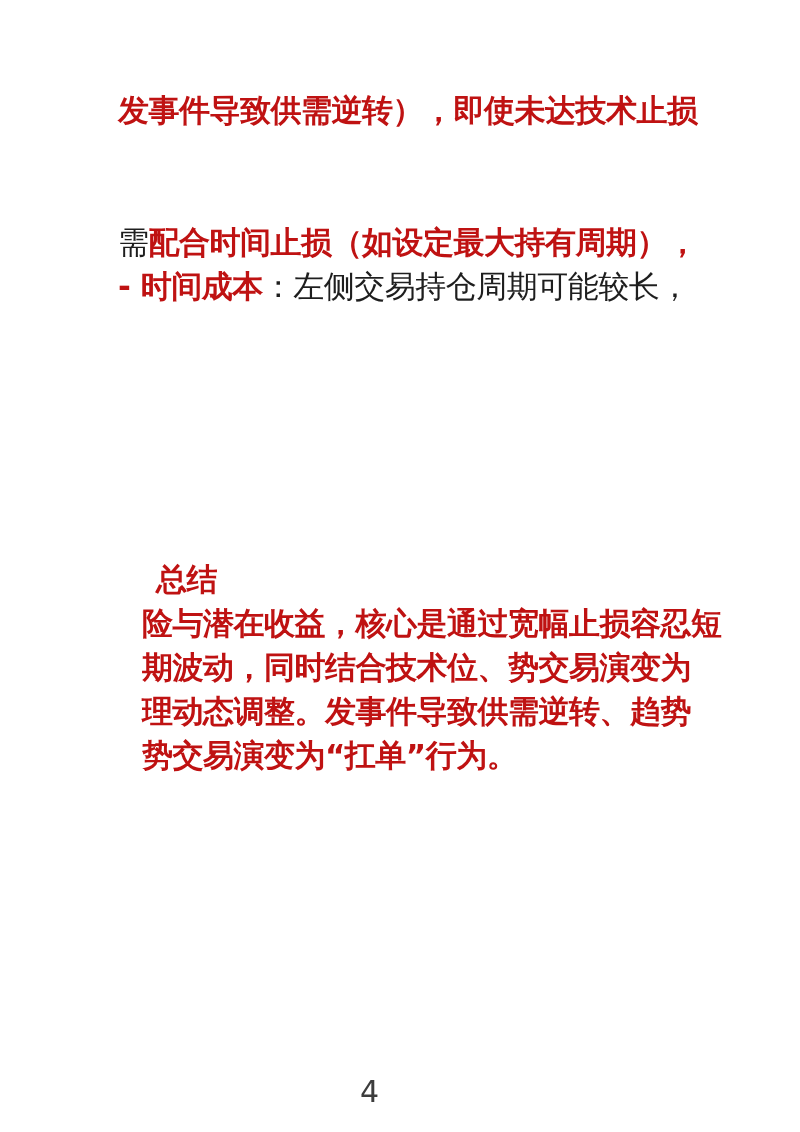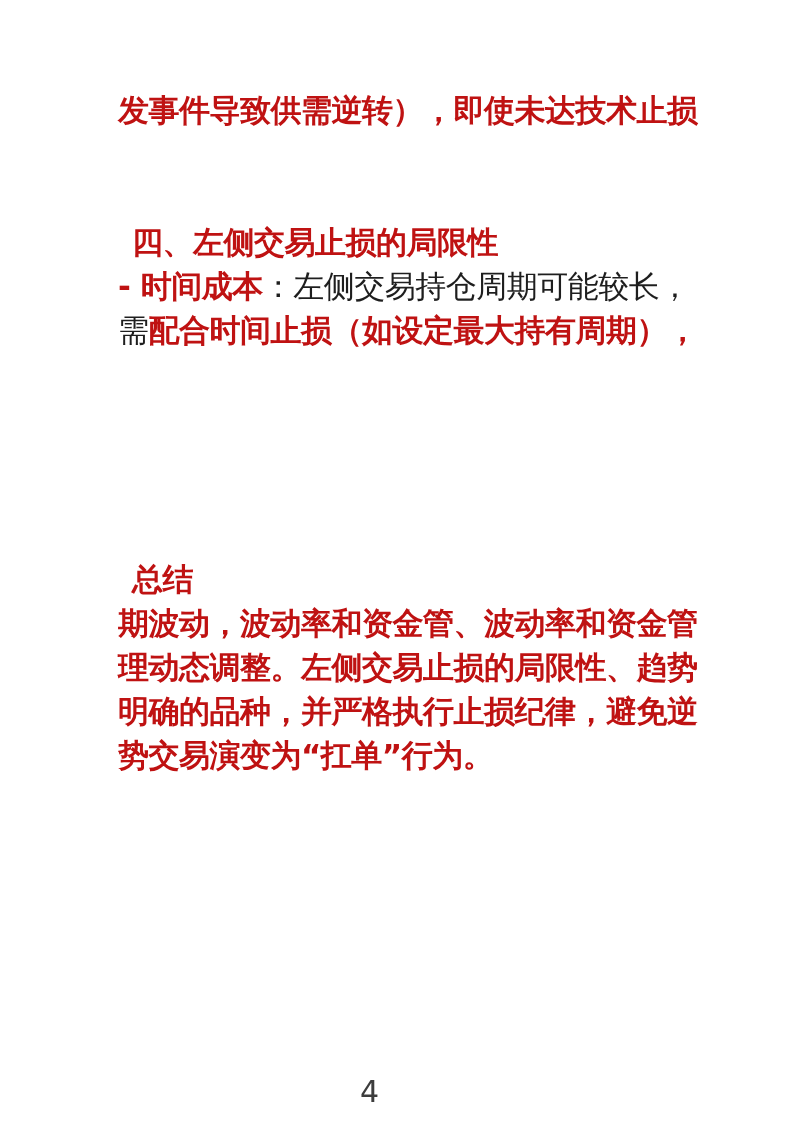--- a/index.html
+++ b/index.html
@@ -60,43 +60,40 @@
 
 <div class="page">
 
   <div class="text-block" style="top: 88px;">
     <div class="line">
       <span class="seg-red">发事件导致供需逆转），即使未达技术止损</span>
     </div>
   </div>
 
   <div class="text-block" style="top: 220px;">
-    <div class="line heading-line">
-      <span class="seg-red">四、左侧交易止损的局限性</span>
+    <div class="line">
+      <span class="seg-black">需</span><span class="seg-red">配合时间止损（如设定最大持有周期），</span>
     </div>
     <div class="line">
       <span class="seg-red">- 时间成本</span><span class="seg-black">：左侧交易持仓周期可能较长，</span>
     </div>
-    <div class="line">
-      <span class="seg-black">需</span><span class="seg-red">配合时间止损（如设定最大持有周期），</span>
-    </div>
   </div>
 
-  <div class="text-block" style="top: 557px;">
+  <div class="text-block" style="top: 557px; margin-left: 24px;">
     <div class="line heading-line">
       <span class="seg-red">总结</span>
     </div>
     <div class="line">
-      <span class="seg-red">期波动，波动率和资金管、波动率和资金管</span>
+      <span class="seg-red">险与潜在收益，核心是通过宽幅止损容忍短</span>
     </div>
     <div class="line">
-      <span class="seg-red">理动态调整。左侧交易止损的局限性、趋势</span>
+      <span class="seg-red">期波动，同时结合技术位、势交易演变为</span>
     </div>
     <div class="line">
-      <span class="seg-red">明确的品种，并严格执行止损纪律，避免逆</span>
+      <span class="seg-red">理动态调整。发事件导致供需逆转、趋势</span>
     </div>
     <div class="line">
       <span class="seg-red">势交易演变为“扛单”行为。</span>
     </div>
   </div>
 
   <div class="page-number">4</div>
 
 </div>
 

